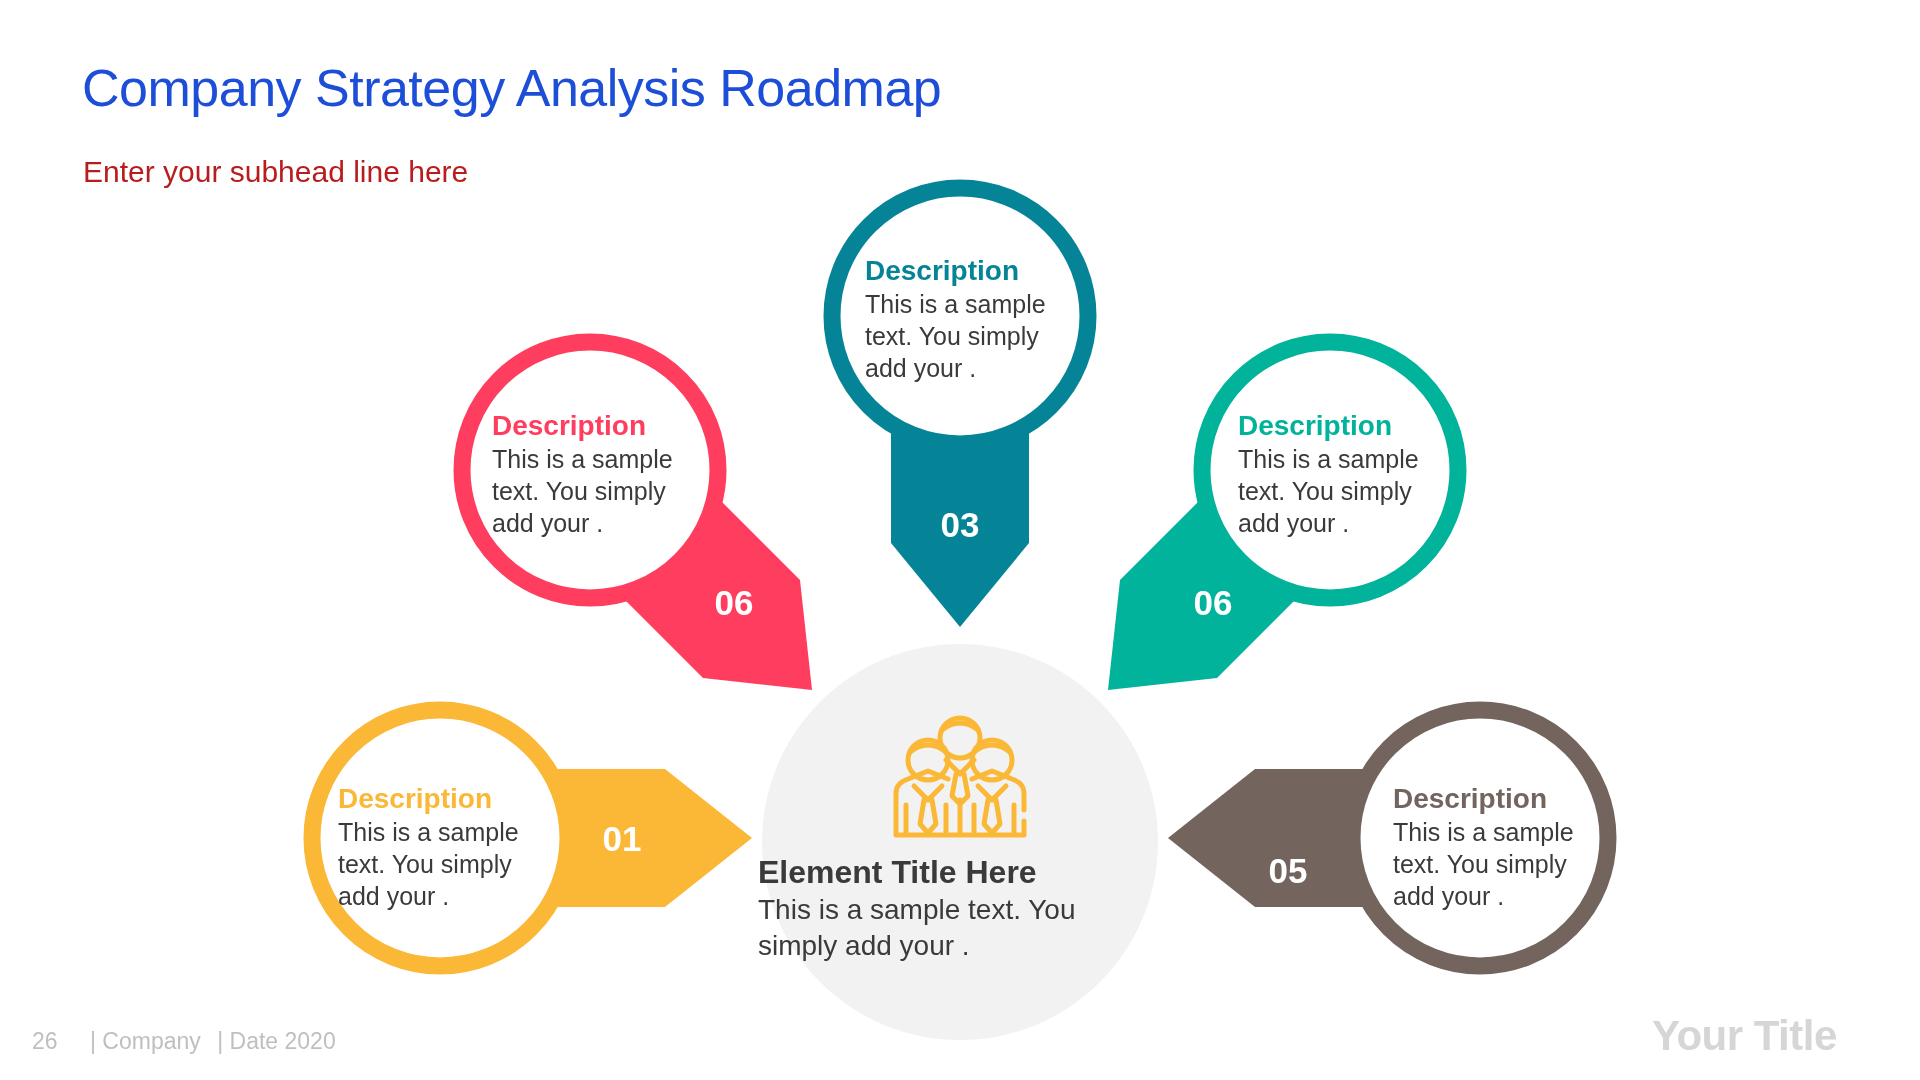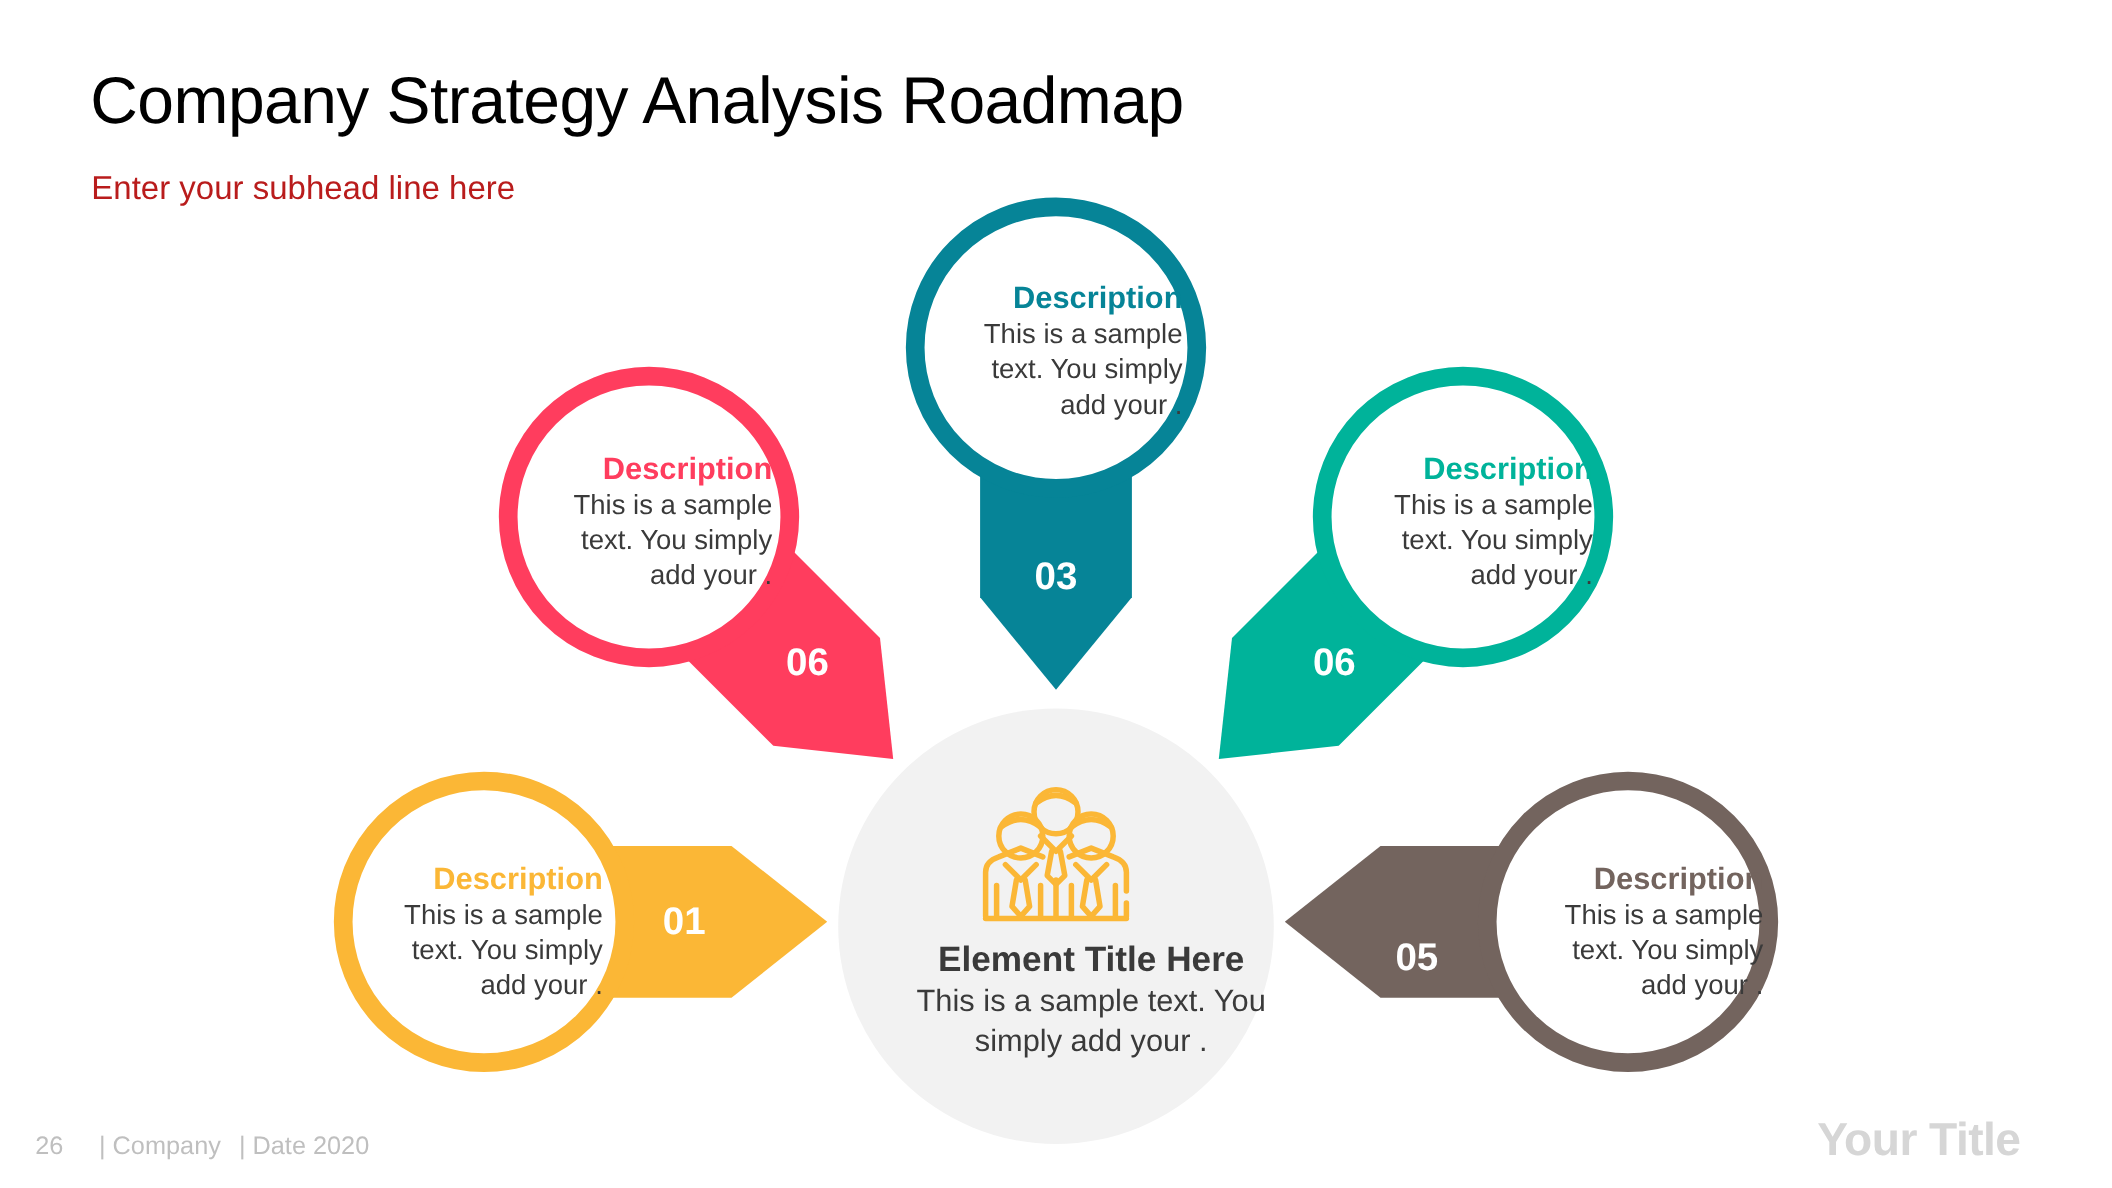--- a/index.html
+++ b/index.html
@@ -1,25 +1,25 @@
 <!DOCTYPE html>
 <html><head>
 <meta charset="utf-8">
 <style>
   html, body { margin: 0; padding: 0; }
   body { width: 1920px; height: 1080px; position: relative; overflow: hidden; background: #ffffff; font-family: "Liberation Sans", "DejaVu Sans", sans-serif; }
   .abs { position: absolute; }
-  .title { left: 82px; top: 62px; font-size: 60px; color: #000000; letter-spacing: -0.5px; white-space: nowrap; line-height: 1; }
+  .title { left: 82px; top: 62px; font-size: 52px; color: #1d4ed8; letter-spacing: -0.5px; white-space: nowrap; line-height: 1; }
   .subhead { left: 83px; top: 157px; font-size: 30px; color: #b91c1c; white-space: nowrap; line-height: 1; }
   svg.shapes { position: absolute; left: 0; top: 0; }
   .num { position: absolute; color: #ffffff; font-weight: bold; font-size: 35px; line-height: 1; transform: translate(-50%, -50%); white-space: nowrap; }
-  .desc { position: absolute; width: 210px; text-align: right; transform: translateX(-50%); }
+  .desc { position: absolute; width: 210px; text-align: left; transform: translateX(-50%); }
   .desc .h { font-weight: bold; font-size: 28px; line-height: 34px; }
   .desc .b { font-size: 25px; line-height: 32px; color: #3a3a3a; }
-  .center-text { position: absolute; left: 992px; top: 852px; width: 340px; transform: translateX(-50%); text-align: center; }
+  .center-text { position: absolute; left: 928px; top: 852px; width: 340px; transform: translateX(-50%); }
   .center-text .h { font-weight: bold; font-size: 32px; line-height: 40px; color: #3a3a3a; }
   .center-text .b { font-size: 28px; line-height: 36px; color: #3a3a3a; }
   .footer { left: 32px; top: 1028px; font-size: 23px; color: #bfbfbf; white-space: nowrap; }
   .footer span { margin-right: 26px; }
   .footer span.sep { margin-right: 10px; }
   .logo { left: 1652px; top: 1012px; font-size: 42px; font-weight: bold; color: #d6d6d6; white-space: nowrap; letter-spacing: -0.5px; }
 </style>
 </head>
 <body>
 

